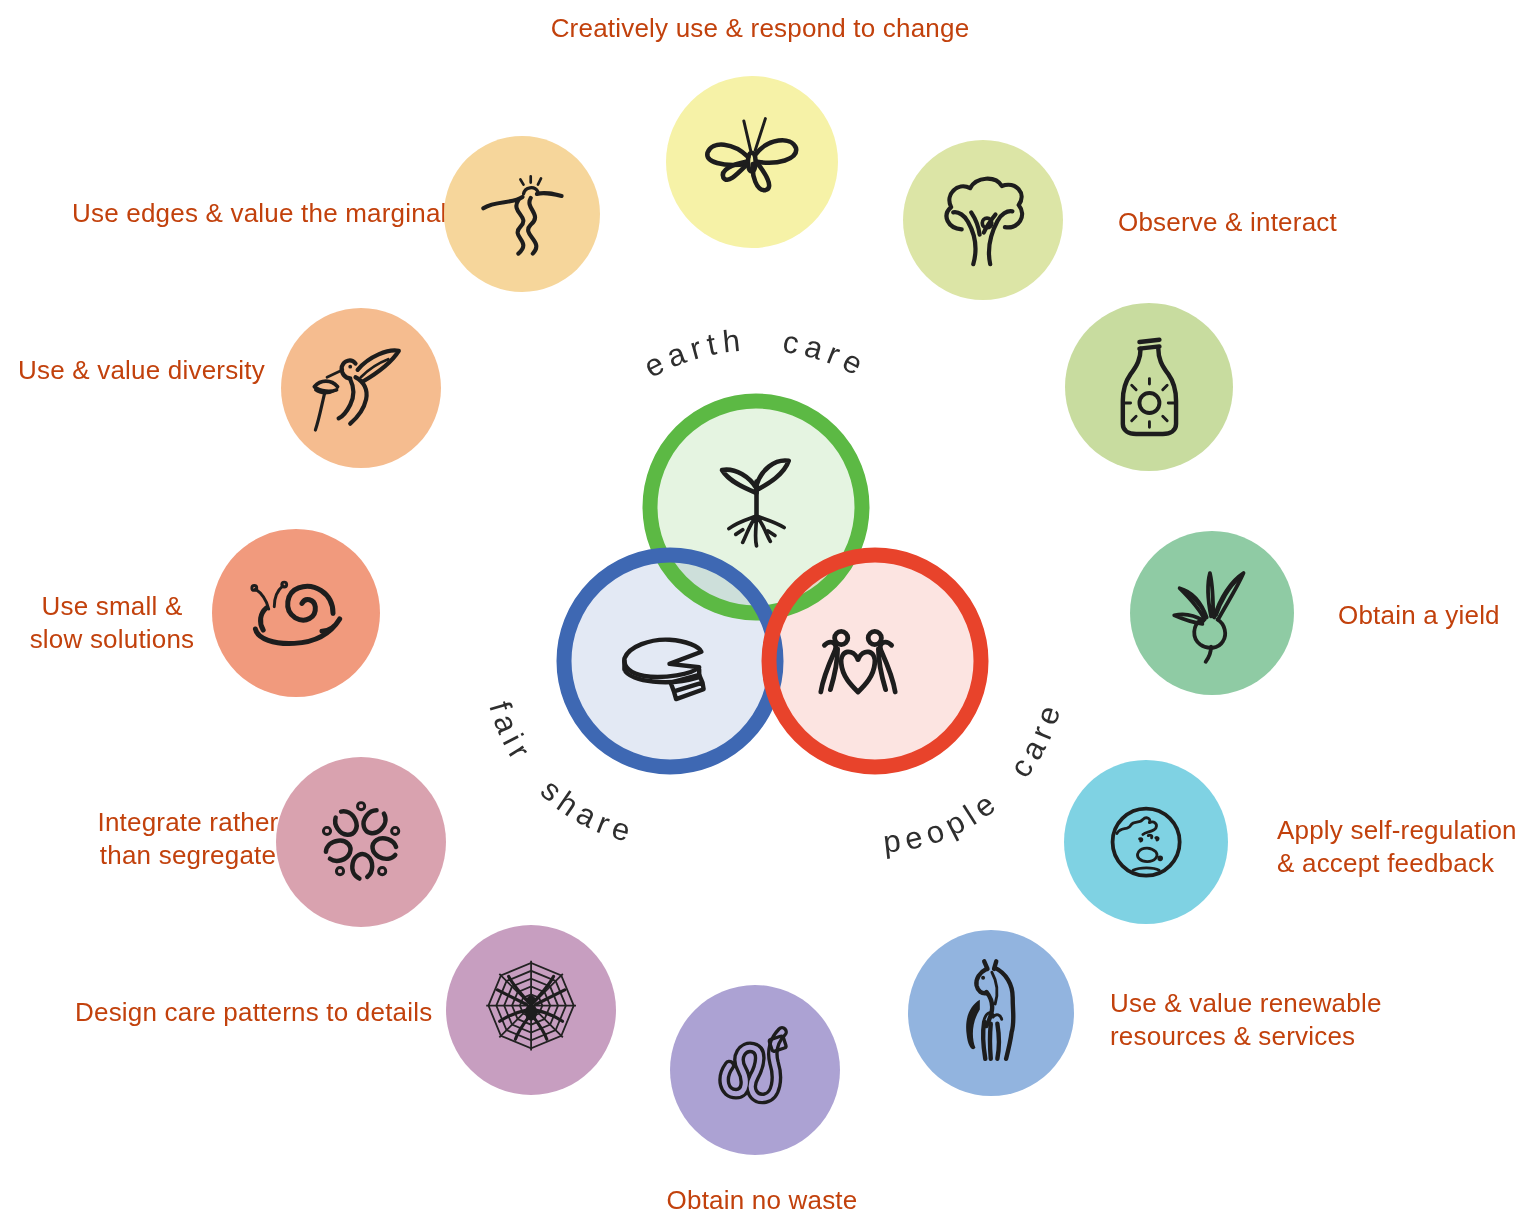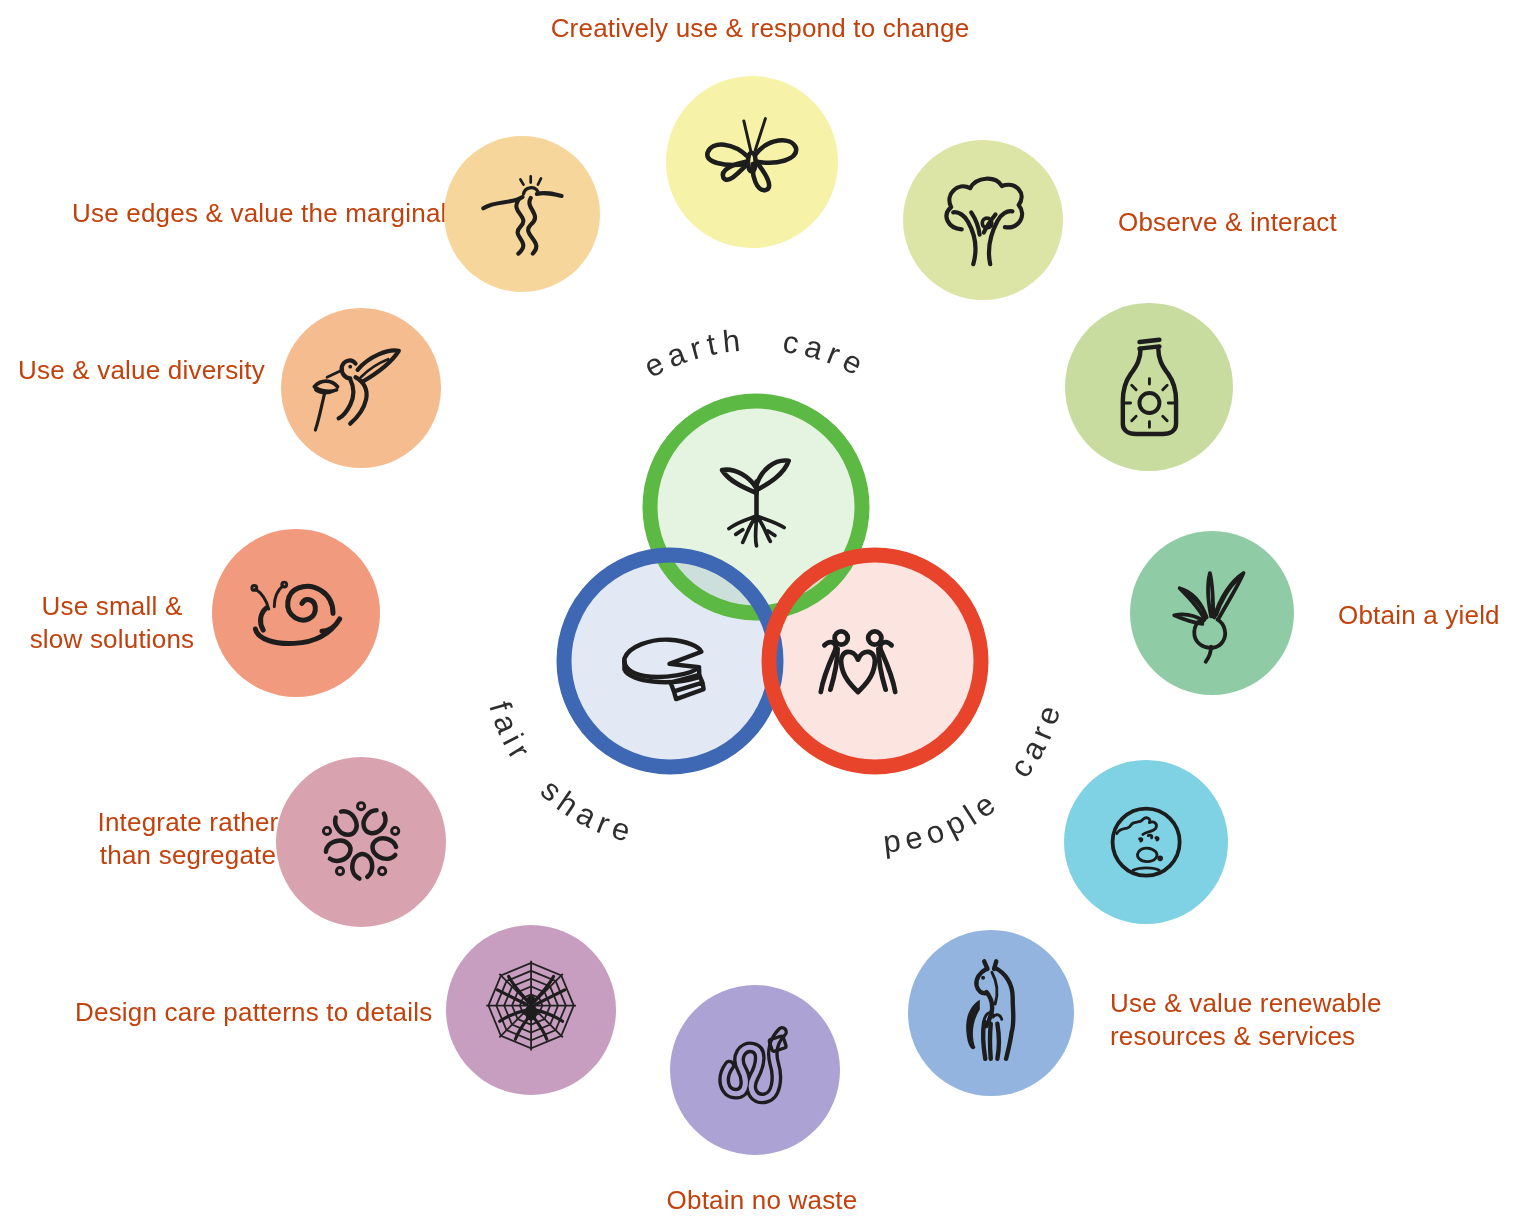--- a/index.html
+++ b/index.html
@@ -57,20 +57,22 @@
   .vtext{font-family:"Liberation Sans", sans-serif;font-size:31px;letter-spacing:6px;word-spacing:20px;fill:#2e2e2e;}
 </style>
 </head>
 <body>
 
 <div class="canvas">
 
   <div class="plabel l1 centered">Creatively use &amp; respond to change</div>
   <div class="plabel l2">Observe &amp; interact</div>
   <div class="plabel l4">Obtain a yield</div>
+  <div class="plabel l5">Apply self-regulation
+&amp; accept feedback</div>
   <div class="plabel l6">Use &amp; value renewable
 resources &amp; services</div>
   <div class="plabel l7 centered">Obtain no waste</div>
   <div class="plabel l8">Design care patterns to details</div>
   <div class="plabel l9 centered multi">Integrate rather
 than segregate</div>
   <div class="plabel l11">Use &amp; value diversity</div>
   <div class="plabel l10 centered multi">Use small &amp;
 slow solutions</div>
   <div class="plabel l12">Use edges &amp; value the marginal</div>

